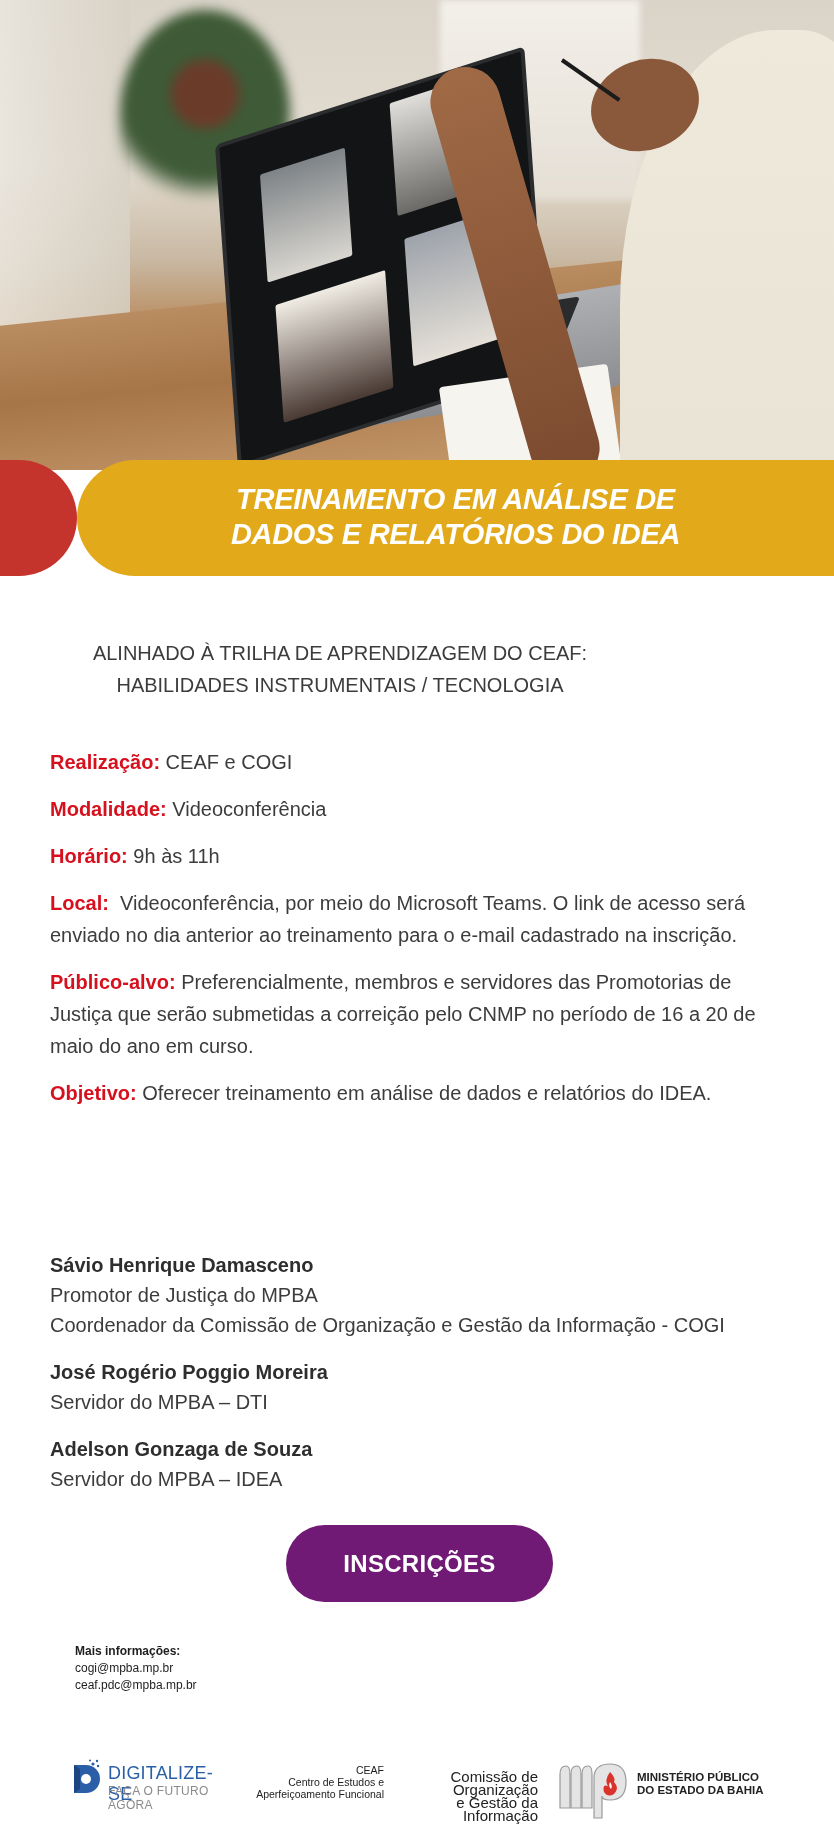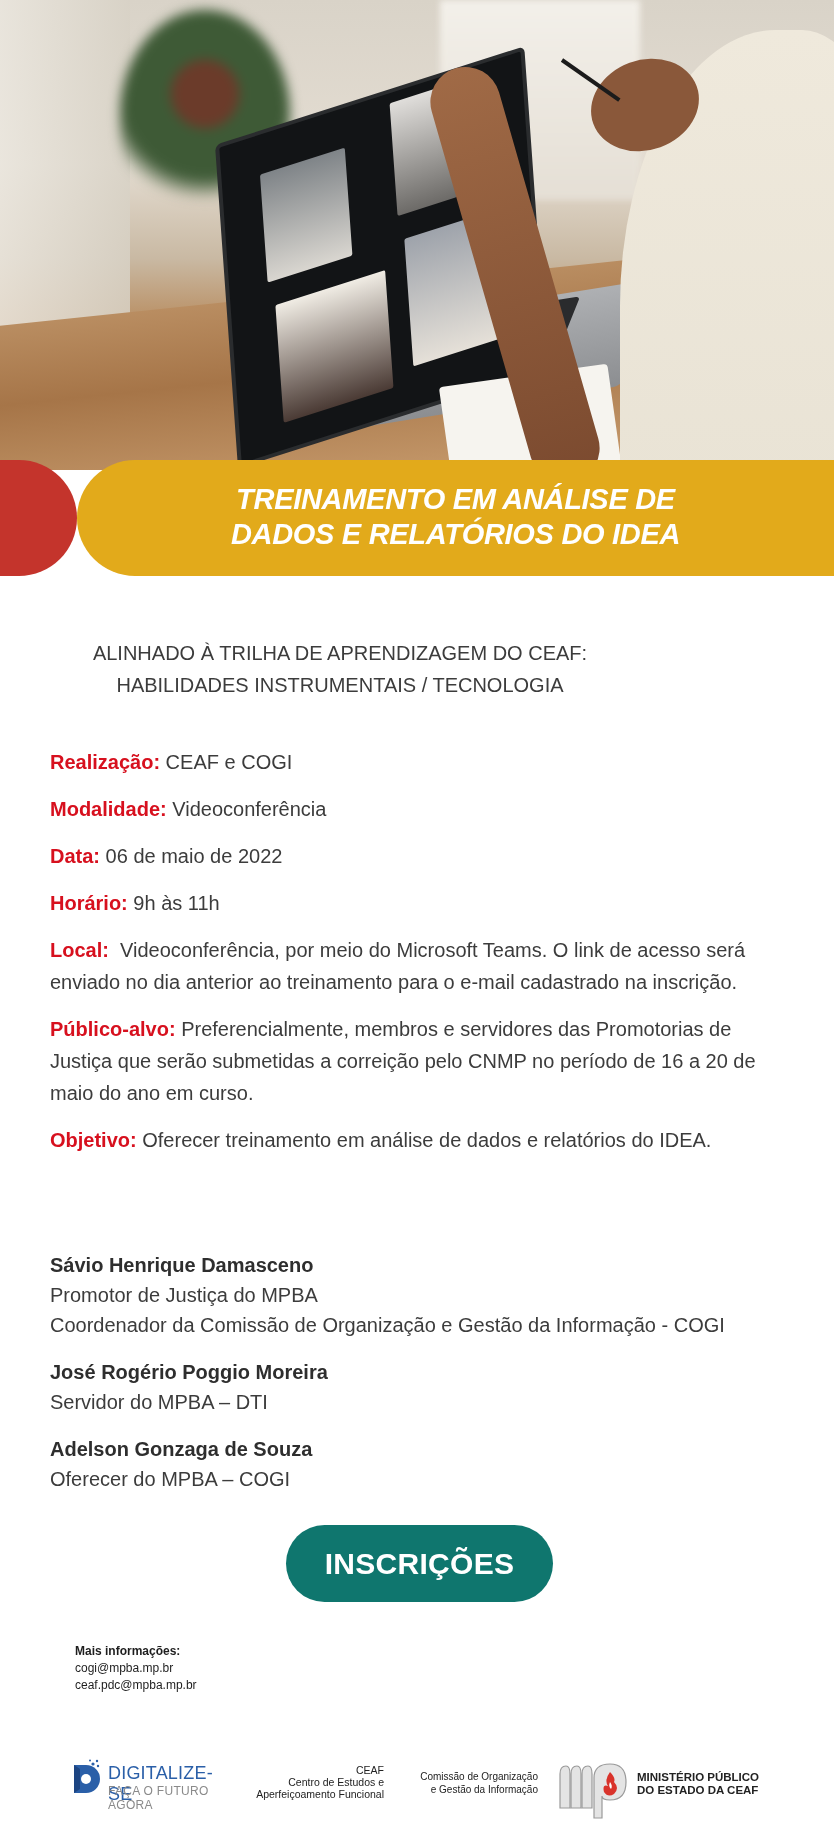--- a/index.html
+++ b/index.html
@@ -42,34 +42,34 @@
   
   .info { position: absolute; left: 50px; top: 746px; width: 740px; font-size: 20px; line-height: 32px; color: #3c3c3c; }
   .info p { margin-bottom: 15px; }
   .info .label { color: #d7101e; font-weight: 700; }
   .fac-title { color: #d7101e; font-weight: 700; }
   .facil { position: absolute; left: 50px; top: 1250px; width: 760px; font-size: 20px; line-height: 30px; color: #3c3c3c; }
   .facil .person-block { margin-bottom: 17px; }
   .facil .name { font-weight: 700; color: #2e2e2e; }
 
   
-  .btn { position: absolute; left: 286px; top: 1525px; width: 267px; height: 77px; border-radius: 39px; background: #0f766e;
-         color: #ffffff; font-weight: 700; font-size: 30px; display: flex; align-items: center; justify-content: center; letter-spacing: .3px; border: none; cursor: pointer; }
+  .btn { position: absolute; left: 286px; top: 1525px; width: 267px; height: 77px; border-radius: 39px; background: #701a75;
+         color: #ffffff; font-weight: 700; font-size: 24px; display: flex; align-items: center; justify-content: center; letter-spacing: .3px; border: none; cursor: pointer; }
 
   
   .contact { position: absolute; left: 75px; top: 1643px; font-size: 12px; line-height: 17px; color: #1e1e1e; }
   .contact .heading { font-weight: 700; }
 
   
   .logo-dig { position: absolute; left: 72px; top: 1757px; width: 160px; height: 42px; }
   .dig-mark { position: absolute; left: 0; top: 2px; width: 30px; height: 36px; }
   .dig-name { position: absolute; left: 36px; top: 6px; color: #2a5fa8; font-size: 18px; font-weight: 400; letter-spacing: .2px; }
   .dig-tag { position: absolute; left: 36px; top: 27px; color: #8a8a8a; font-size: 12px; letter-spacing: .3px; }
   .ceaf { position: absolute; left: 220px; top: 1764px; width: 164px; text-align: right; font-size: 10.5px; line-height: 12px; color: #222; }
-  .cogi { position: absolute; left: 390px; top: 1770px; width: 148px; text-align: right; font-size: 10px; line-height: 13px; color: #222; }
+  .cogi { position: absolute; left: 390px; top: 1770px; width: 148px; text-align: right; font-size: 15px; line-height: 13px; color: #222; }
   .mp-mark { position: absolute; left: 558px; top: 1760px; width: 72px; height: 60px; }
   .mp-name { position: absolute; left: 637px; top: 1771px; font-size: 11.5px; line-height: 13px; font-weight: 700; color: #222; }
 </style>
 </head>
 <body>
 
 <div class="hero">
   <div class="wall-left"></div>
   <div class="plant"></div>
   <div class="window"></div>
@@ -97,40 +97,39 @@
 </h1>
 
 <div class="track">
   <span>ALINHADO À TRILHA DE APRENDIZAGEM DO CEAF:</span><br>
   <span>HABILIDADES INSTRUMENTAIS / TECNOLOGIA</span>
 </div>
 
 <div class="info">
   <p><span class="label">Realização:</span><span> CEAF e COGI</span></p>
   <p><span class="label">Modalidade:</span><span> Videoconferência</span></p>
-  <p><span class="label">Data:</span><span> 06 de maio de 2022</span></p>
   <p><span class="label">Horário:</span><span> 9h às 11h</span></p>
   <p><span class="label">Local:</span><span style="white-space:pre-wrap">  Videoconferência, por meio do Microsoft Teams. O link de acesso será enviado no dia anterior ao treinamento para o e-mail cadastrado na inscrição.</span></p>
   <p><span class="label">Público-alvo:</span><span> Preferencialmente, membros e servidores das Promotorias de Justiça que serão submetidas a correição pelo CNMP no período de 16 a 20 de maio do ano em curso.</span></p>
   <p><span class="label">Objetivo:</span><span> Oferecer treinamento em análise de dados e relatórios do IDEA.</span></p>
 </div>
 
 <div class="facil">
   <div class="person-block">
     <div class="name">Sávio Henrique Damasceno</div>
     <div>Promotor de Justiça do MPBA</div>
     <div>Coordenador da Comissão de Organização e Gestão da Informação - COGI</div>
   </div>
   <div class="person-block">
     <div class="name">José Rogério Poggio Moreira</div>
     <div>Servidor do MPBA – DTI</div>
   </div>
   <div class="person-block">
     <div class="name">Adelson Gonzaga de Souza</div>
-    <div>Oferecer do MPBA – COGI</div>
+    <div>Servidor do MPBA – IDEA</div>
   </div>
 </div>
 
 <button class="btn">INSCRIÇÕES</button>
 
 <div class="contact">
   <div class="heading">Mais informações:</div>
   <div>cogi@mpba.mp.br</div>
   <div>ceaf.pdc@mpba.mp.br</div>
 </div>
@@ -165,14 +164,14 @@
     <path d="M2 14 Q2 6 8 6 Q12 6 12 14 V48 H2 Z"></path>
     <path d="M13 14 Q13 6 19 6 Q23 6 23 14 V48 H13 Z"></path>
     <path d="M24 14 Q24 6 30 6 Q34 6 34 14 V48 H24 Z"></path>
     <path d="M36 48 V18 Q36 4 52 4 Q68 4 68 22 Q68 40 52 40 Q44 40 44 36 V58 H36 Z"></path>
   </g>
   <path d="M52 12 Q46 20 50 26 Q44 24 46 32 Q50 38 56 34 Q62 28 56 22 Q58 18 52 12 Z" fill="#d9332b"></path>
   <path d="M52 22 Q50 26 53 29 Q55 26 52 22 Z" fill="#ffffff"></path>
 </svg>
 <div class="mp-name">
   <div>MINISTÉRIO PÚBLICO</div>
-  <div>DO ESTADO DA CEAF</div>
+  <div>DO ESTADO DA BAHIA</div>
 </div>
 
 </body></html>

